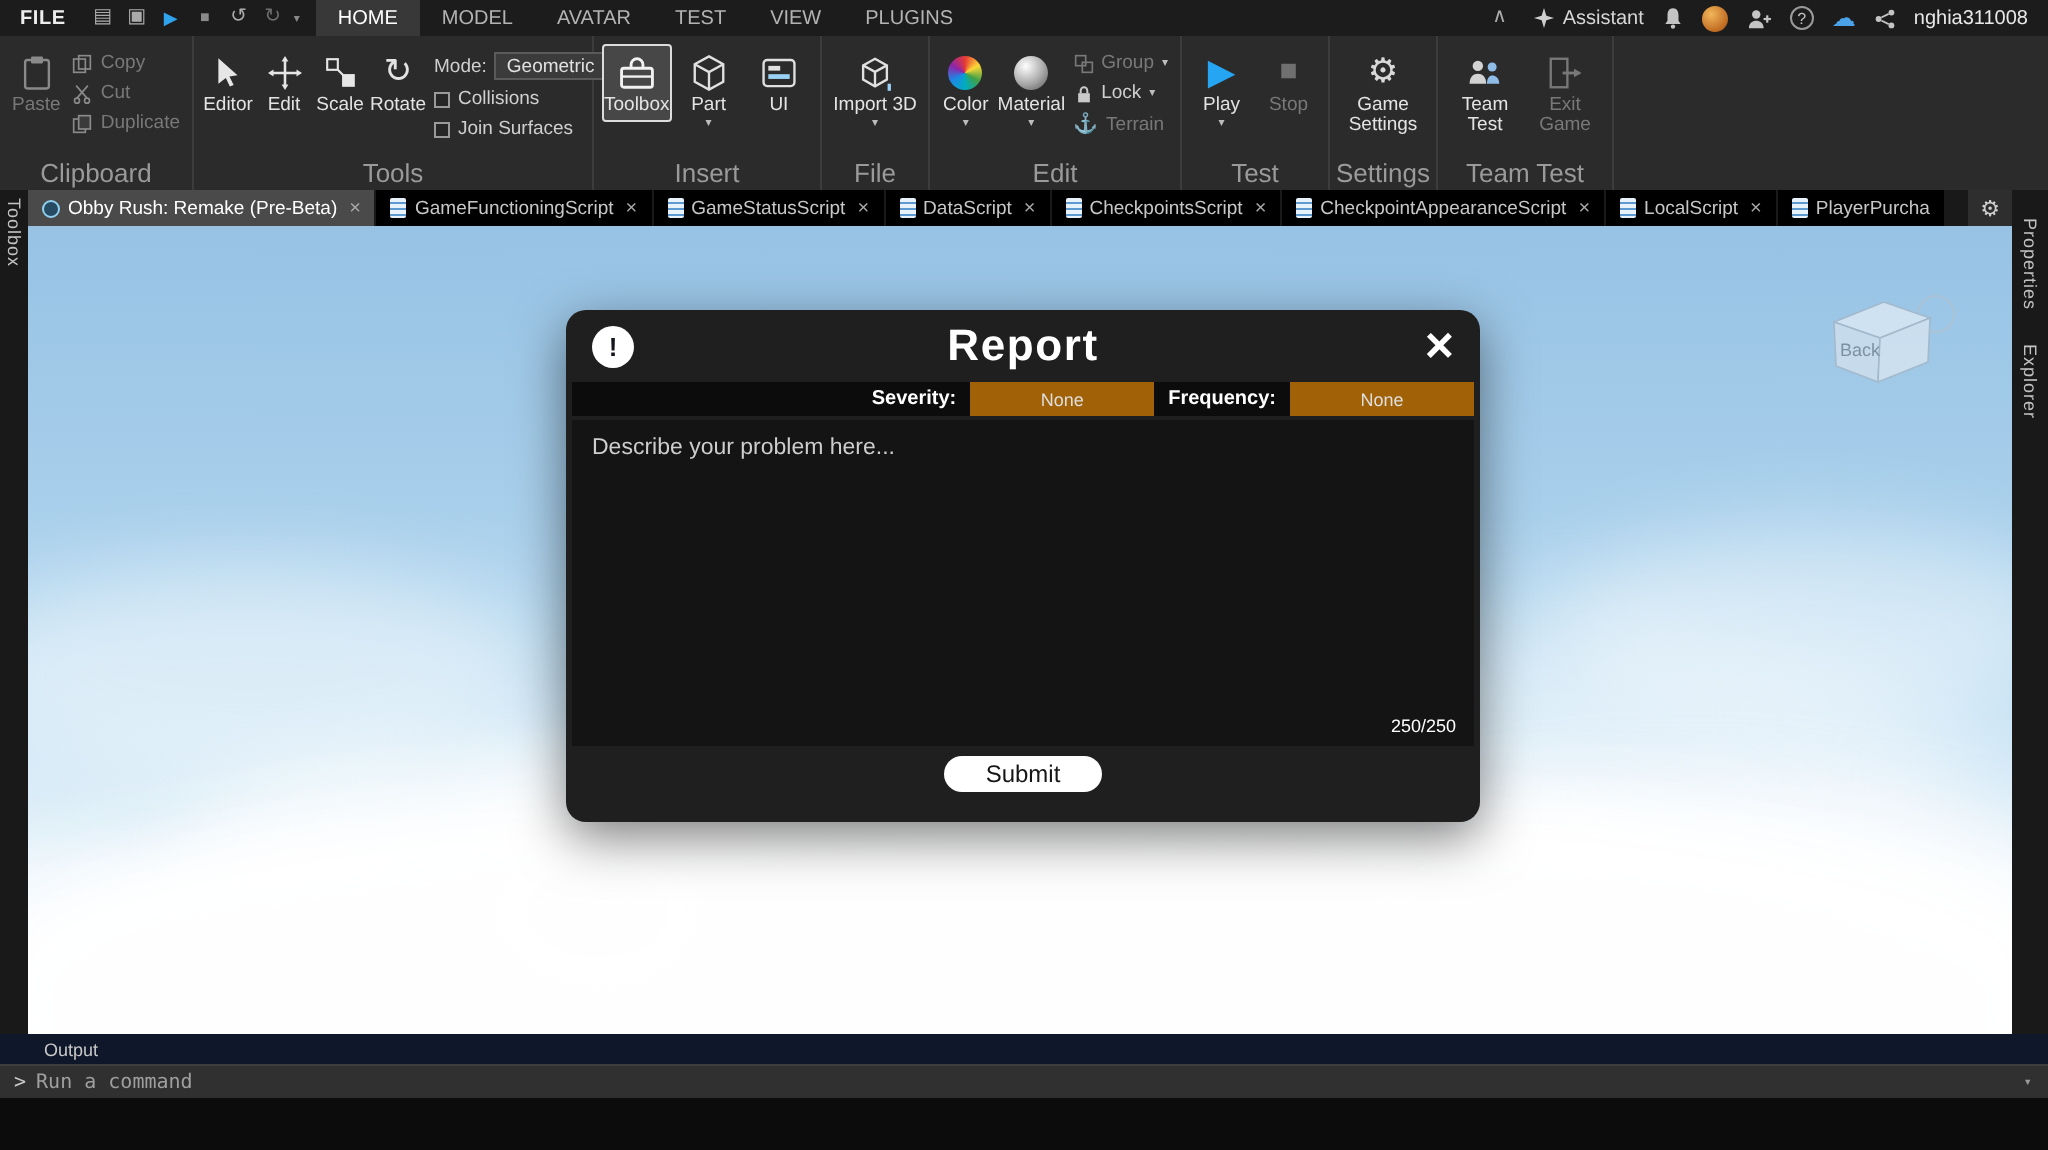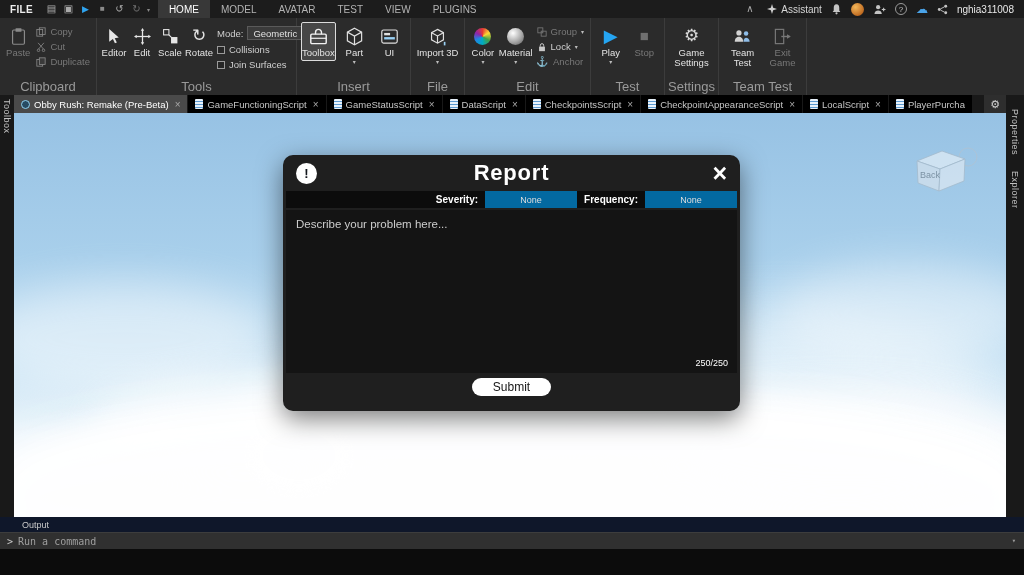--- a/index.html
+++ b/index.html
@@ -102,21 +102,21 @@
   .alert-badge{width:21px;height:21px;border-radius:50%;background:#fff;color:#12161c;
     font-weight:900;font-size:13px;display:flex;align-items:center;justify-content:center;
     margin-left:13px;z-index:2;}
   .dlg-title{position:absolute;left:0;right:0;text-align:center;color:#fff;font-size:22px;
     font-weight:bold;letter-spacing:.8px;}
   .dlg-close{position:absolute;right:13px;top:3px;color:#fff;font-size:25px;font-weight:bold;
     line-height:30px;z-index:2;}
   .dlg-meta{height:17px;margin:0 3px;background:#0c0c0c;display:flex;align-items:stretch;}
   .meta-spacer{flex:1;}
   .meta-label{display:flex;align-items:center;padding:0 7px;color:#fff;font-size:10px;font-weight:bold;}
-  .meta-value{width:92px;background:#0369a1;display:flex;align-items:center;justify-content:center;
+  .meta-value{width:92px;background:#a16207;display:flex;align-items:center;justify-content:center;
     color:#dedede;font-size:9px;}
   .dlg-body{position:relative;margin:2px 3px 0;height:163px;}
   .dlg-text{width:100%;height:100%;background:#141414;border:none;resize:none;outline:none;
     color:#e0e0e0;font-size:11.5px;padding:8px 10px;font-family:"Liberation Sans",sans-serif;}
   .dlg-text::placeholder{color:#cdcdcd;opacity:1;}
   .counter{position:absolute;right:9px;bottom:5px;color:#fff;font-size:9px;}
   .submit{display:block;margin:5px auto 0;background:#fff;color:#161616;border:none;
     border-radius:9px;font-size:12px;padding:2px 21px;font-family:"Liberation Sans",sans-serif;}
 
   
@@ -370,21 +370,21 @@
           <div class="smallitem">
             <svg width="10" height="10" viewBox="0 0 12 12">
                 <rect x="2.5" y="5.5" width="7" height="5.5" fill="#c9c9c9"></rect>
                 <path d="M4 5.5 V4 a2 2 0 0 1 4 0 V5.5" fill="none" stroke="#c9c9c9" stroke-width="1.2"></path>
               </svg>
             <span>Lock</span>
             <span class="caret">▾</span>
           </div>
           <div class="smallitem disabled">
             <span style="font-size:10px;color:#787878">⚓</span>
-            <span>Anchor</span>
+            <span>Terrain</span>
           </div>
         </div>
       </div>
       <div class="rg-label">Edit</div>
     </div>
 
     <div class="rgroup" style="width:74px">
       <div class="rg-body" style="justify-content:center">
         <div class="bigbtn">
           <span class="ic play-glyph">▶</span>

